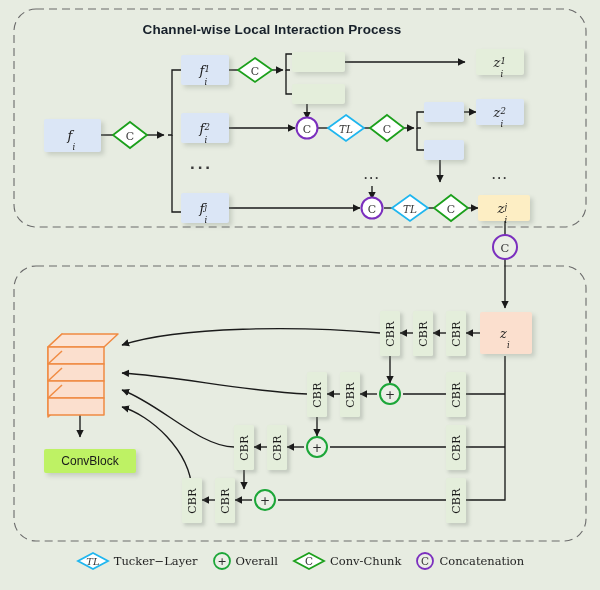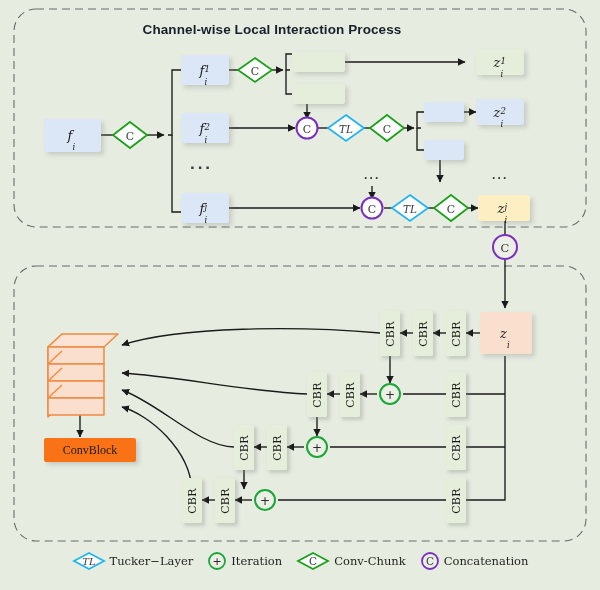--- a/index.html
+++ b/index.html
@@ -53,25 +53,25 @@
   .cbr span{
     position:absolute;left:50%;top:50%;
     transform:translate(-50%,-50%) rotate(-90deg);
     font-family:"DejaVu Serif", serif;
     font-size:11px;color:#1a1a1a;
     white-space:nowrap;letter-spacing:.3px;
   }
 
   .convblock{
     position:absolute;box-sizing:border-box;
-    background:#f97316;
+    background:#bef264;
     box-shadow:3px 3px 4px rgba(120,130,120,.28);
     display:flex;align-items:center;justify-content:center;
-    font-family:Liberation Serif, serif;
-    font-size:12px;color:#1a1a1a;border-radius:2px;
+    font-family:Liberation Sans, sans-serif;
+    font-size:12px;color:#1a1a1a;border-radius:2px;margin-top:11px;
   }
 
   .dots{
     position:absolute;
     font-size:17px;font-weight:bold;color:#3a3a3a;
     letter-spacing:2px;line-height:1;
   }
   .dots-sm{
     position:absolute;
     font-size:12px;font-weight:bold;color:#3a3a3a;
@@ -363,21 +363,21 @@
         <text x="17" y="14" text-anchor="middle" font-family="DejaVu Serif, serif" font-style="italic" font-size="10" fill="#3a3a3a">TL</text>
       </svg>
       <span class="lbl">Tucker−Layer</span>
     </div>
 
     <div class="legend-item">
       <svg width="20" height="20" viewBox="0 0 20 20">
         <circle cx="10" cy="10" r="8" fill="#ebefe6" stroke="#1ca638" stroke-width="1.8"></circle>
         <text x="10" y="14" text-anchor="middle" font-family="DejaVu Sans, sans-serif" font-size="11" fill="#2a2a2a">+</text>
       </svg>
-      <span class="lbl">Iteration</span>
+      <span class="lbl">Overall</span>
     </div>
 
     <div class="legend-item">
       <svg width="34" height="20" viewBox="0 0 34 20">
         <polygon points="17,2 32,10 17,18 2,10" fill="#ffffff" stroke="#1ca01c" stroke-width="1.8"></polygon>
         <text x="17" y="14" text-anchor="middle" font-family="DejaVu Serif, serif" font-size="10.5" fill="#3a3a3a">C</text>
       </svg>
       <span class="lbl">Conv-Chunk</span>
     </div>
 

